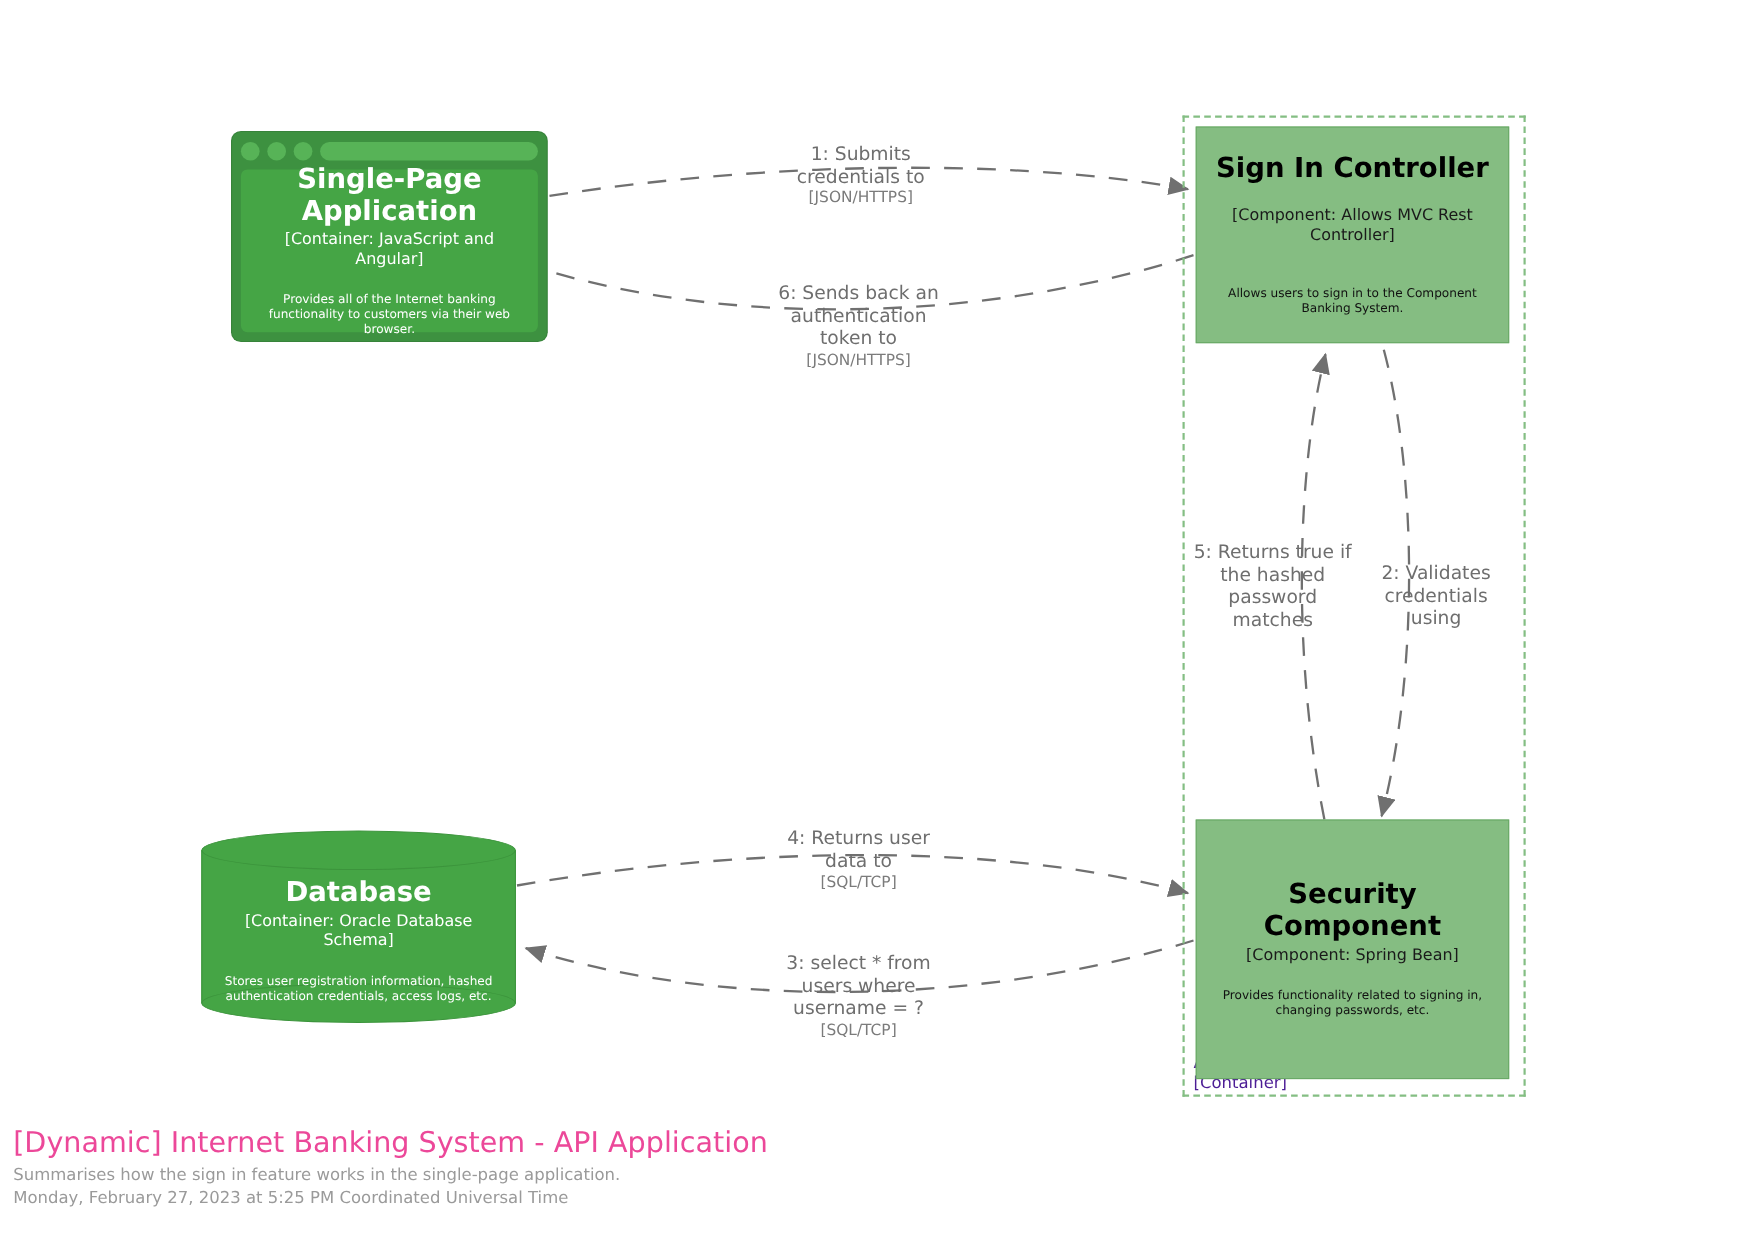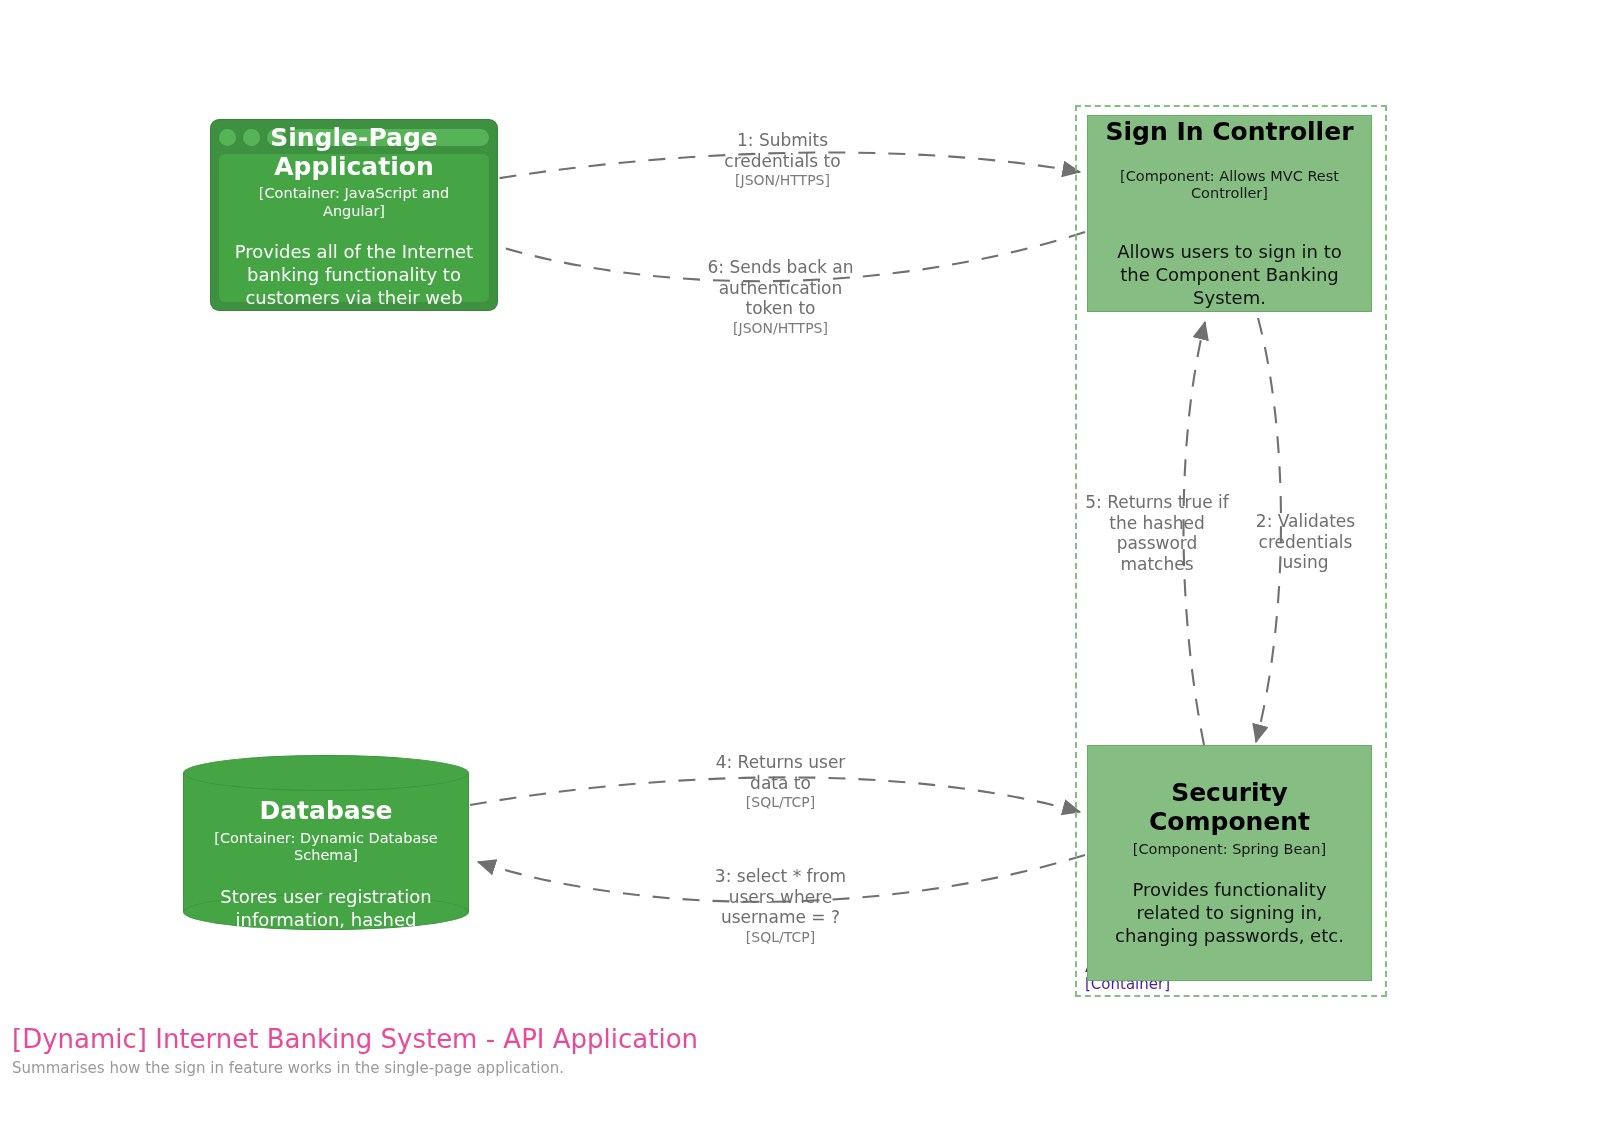--- a/index.html
+++ b/index.html
@@ -68,21 +68,21 @@
     font-size: 25px;
     line-height: 1.15;
     margin: 0;
   }
   .node .meta {
     font-size: 14.5px;
     line-height: 1.2;
     margin-top: 4px;
   }
   .node .desc {
-    font-size: 18px;
+    font-size: 11px;
     line-height: 1.28;
     margin-top: 20px;
   }
 
   
   .component {
     background: #85bd82;
     border: 1px solid #6aa967;
     color: #000000;
   }
@@ -283,21 +283,21 @@
     <div class="meta">[Component: Allows MVC Rest Controller]</div>
     <div class="desc">Allows users to sign in to the Component Banking System.</div>
   </div>
 
   <div class="node cylinder" style="left:183px; top:755px; width:286px; height:175px;">
     <div class="cyl-body"></div>
     <div class="cyl-bottom"></div>
     <div class="cyl-top"></div>
     <div class="cyl-content container-fill">
       <div class="title">Database</div>
-      <div class="meta">[Container: Dynamic Database Schema]</div>
+      <div class="meta">[Container: Oracle Database Schema]</div>
       <div class="desc">Stores user registration information, hashed authentication credentials, access logs, etc.</div>
     </div>
   </div>
 
   <div class="node component" style="left:1087px; top:745px; width:285px; height:236px; padding:0 12px;">
     <div class="title">Security Component</div>
     <div class="meta">[Component: Spring Bean]</div>
     <div class="desc">Provides functionality related to signing in, changing passwords, etc.</div>
   </div>
 
@@ -327,15 +327,16 @@
   </div>
 
   <div class="edge-label" style="left:688px; top:866px; width:185px;">
     <span class="lab">3: select * from<br>users where<br>username = ?</span>
     <span class="tech">[SQL/TCP]</span>
   </div>
 
   <div id="footer">
     <div class="f-title">[Dynamic] Internet Banking System - API Application</div>
     <div class="f-sub">Summarises how the sign in feature works in the single-page application.</div>
+    <div class="f-date">Monday, February 27, 2023 at 5:25 PM Coordinated Universal Time</div>
   </div>
 
 </div>
 
 </body></html>

